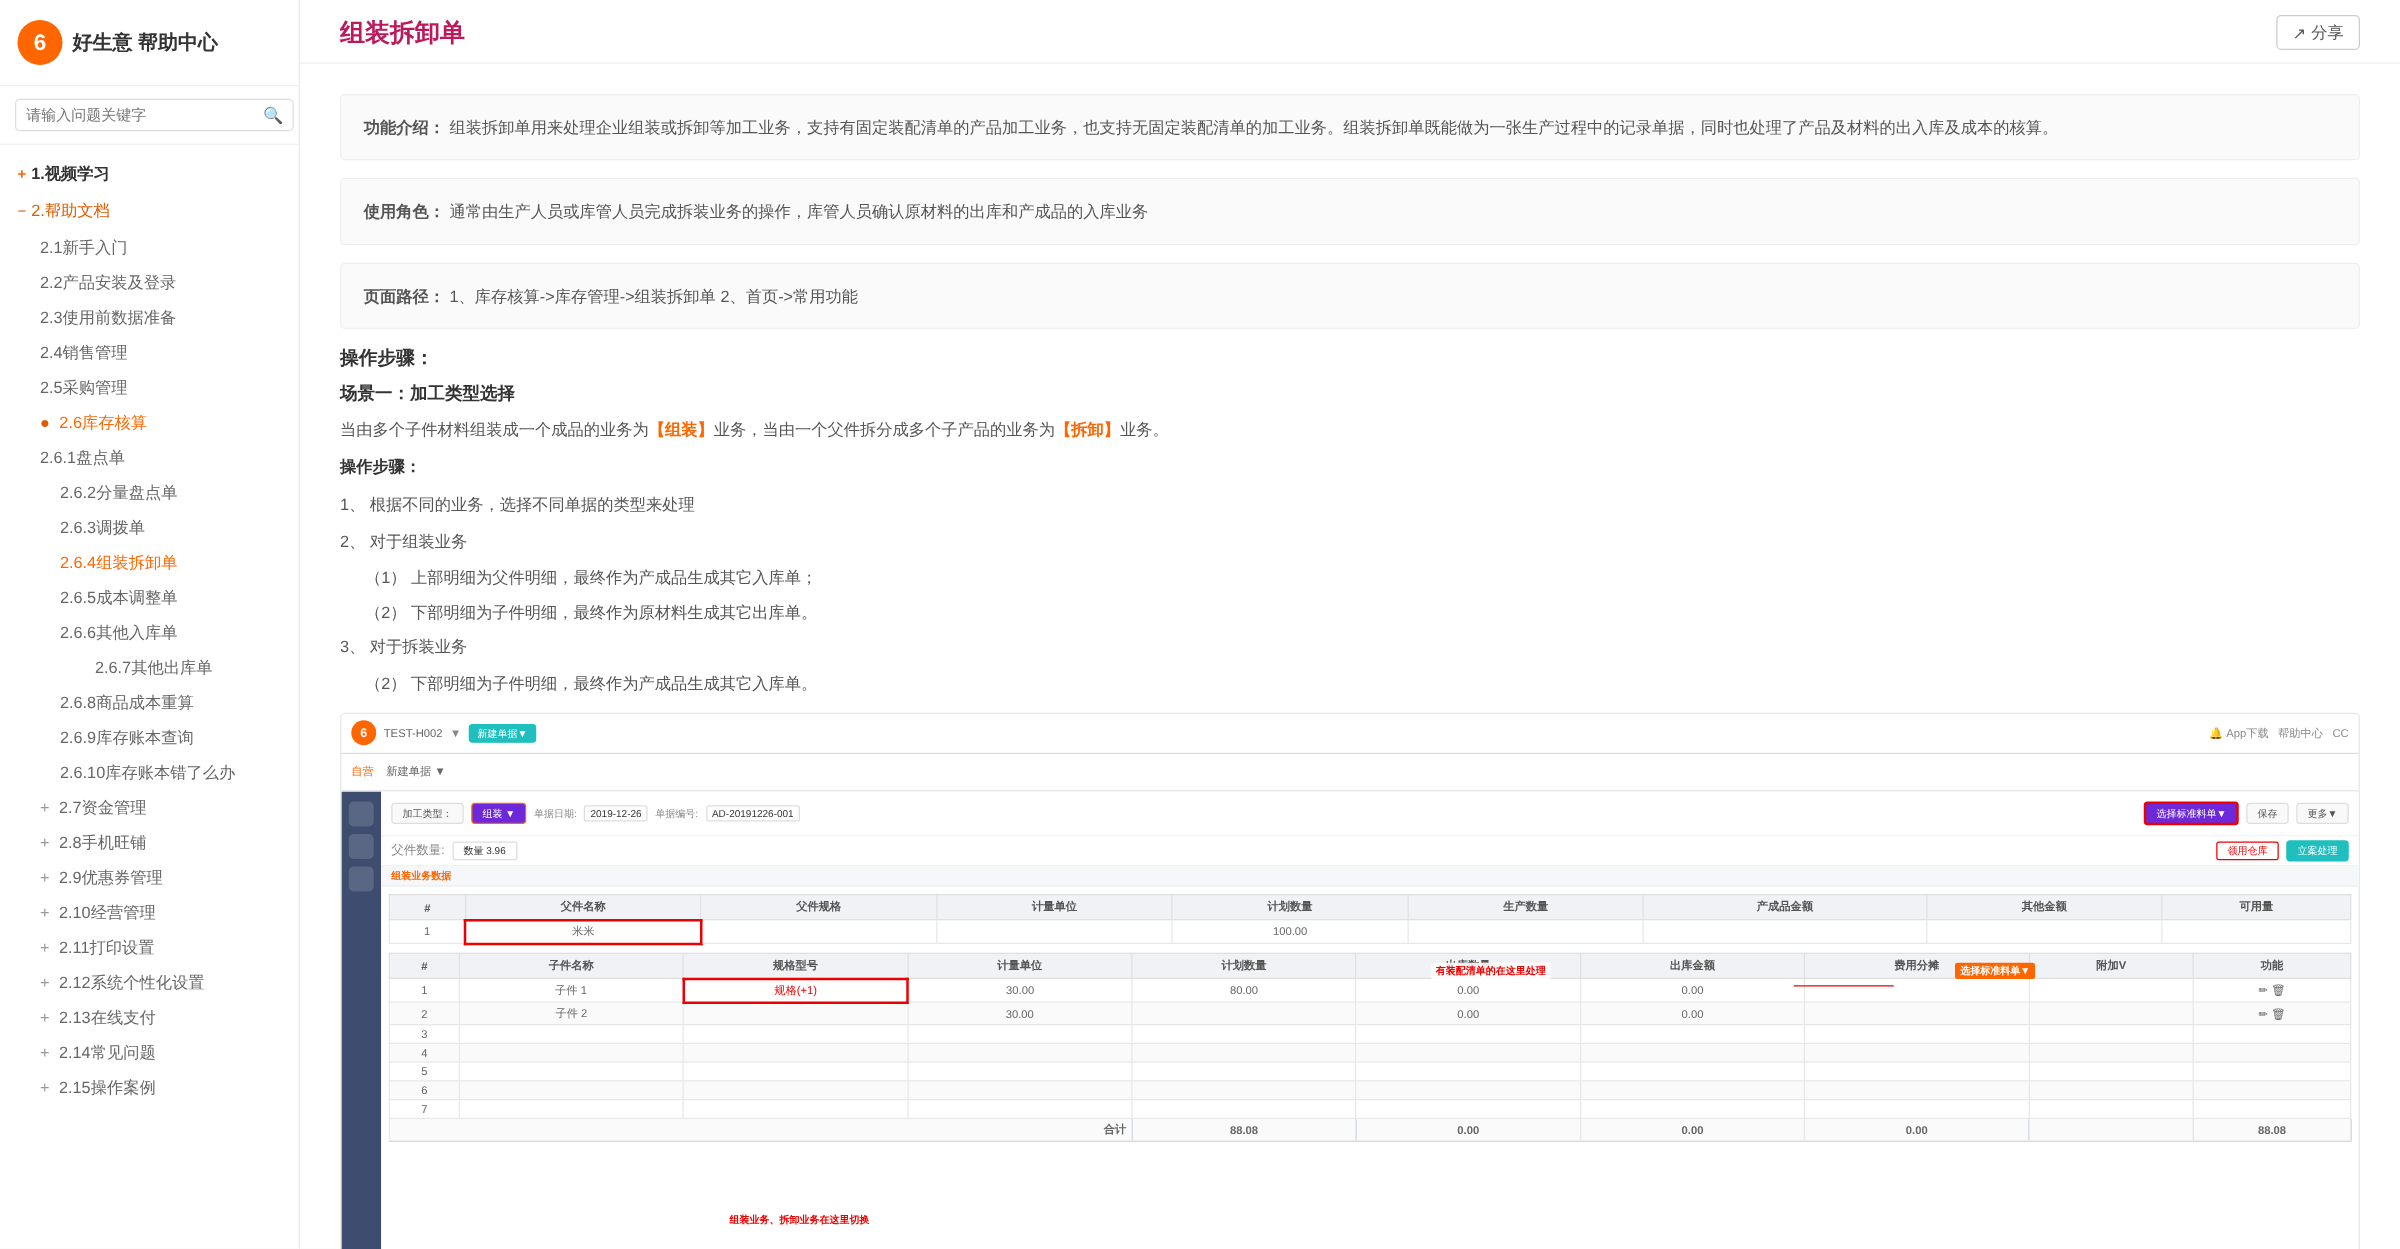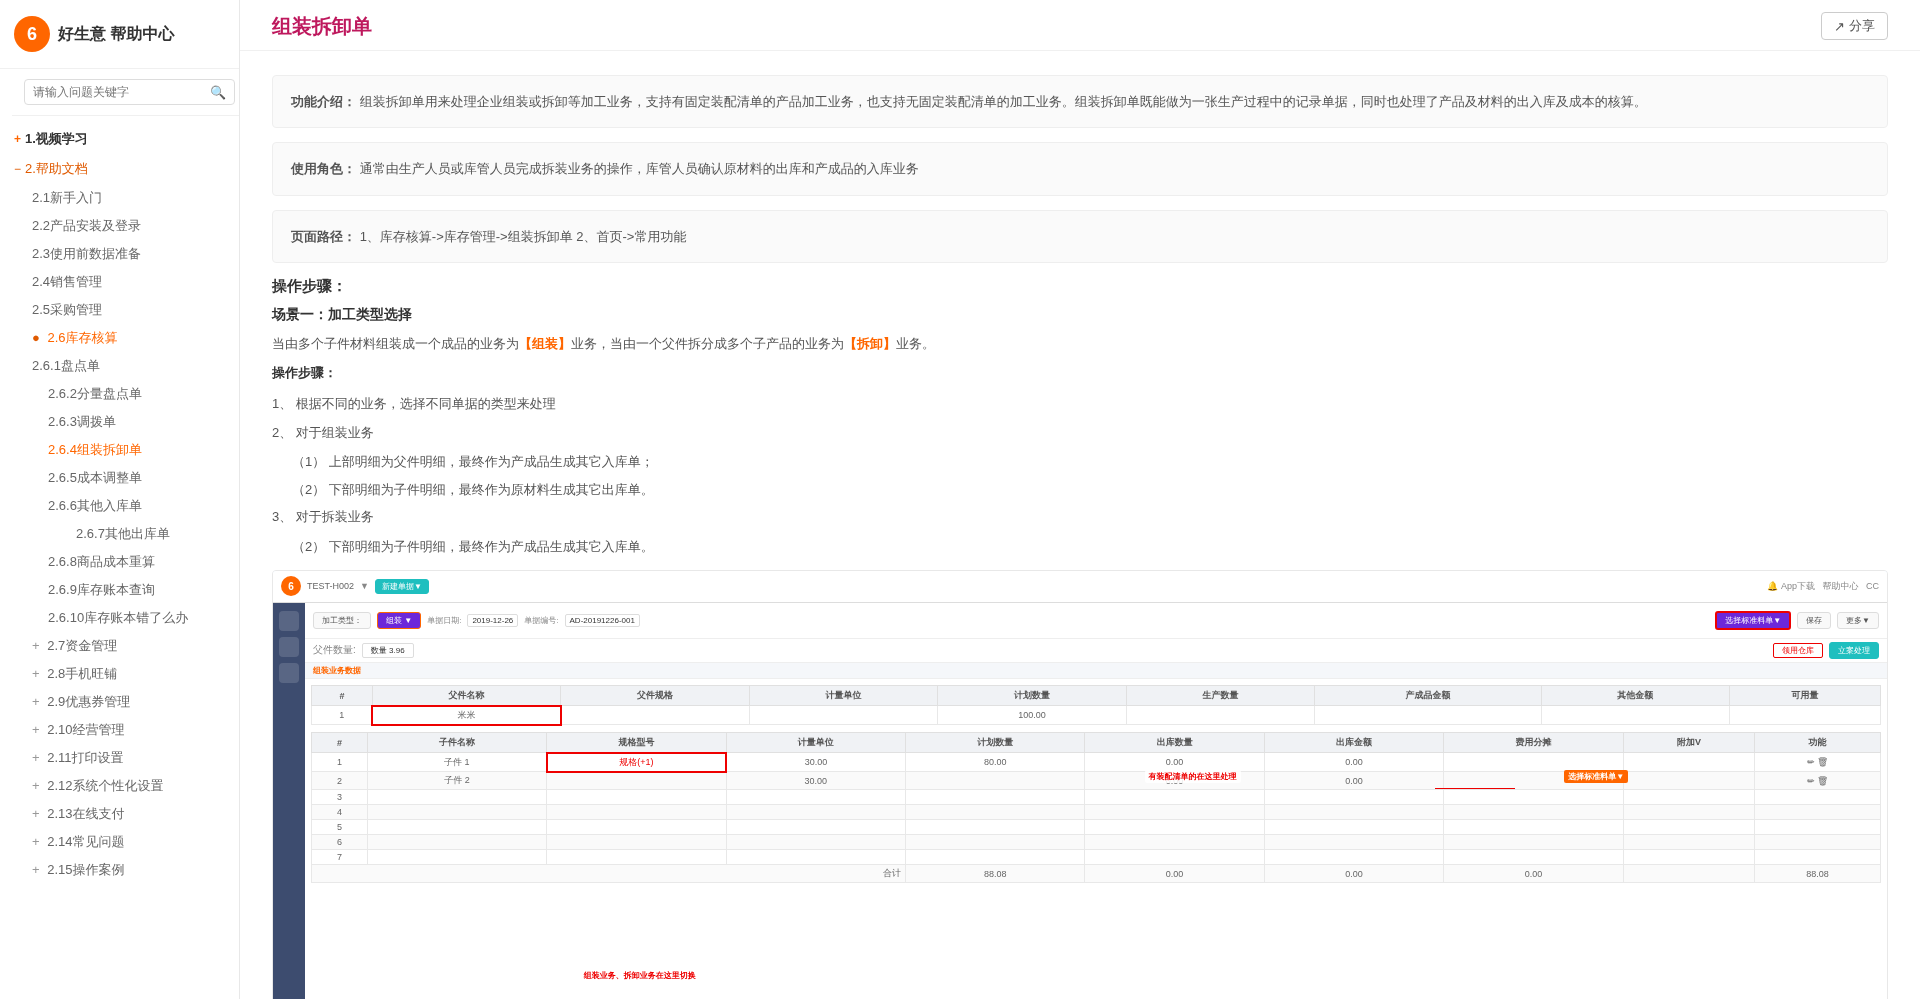--- a/index.html
+++ b/index.html
@@ -39,21 +39,20 @@
     .logo-text {
       font-size: 16px;
       font-weight: bold;
       color: #333;
     }
     .search-box {
       padding: 10px 12px;
       border-bottom: 1px solid #f0f0f0;
       display: flex;
       align-items: center;
-      margin-left: 12px;
     }
     .search-box input {
       flex: 1;
       border: 1px solid #ddd;
       border-radius: 4px;
       padding: 5px 8px;
       font-size: 12px;
       color: #999;
       outline: none;
     }
@@ -506,20 +505,24 @@
             <div class="mock-topbar-left">
               <div class="mock-logo-small">6</div>
               <span style="font-size:9px;color:#666;">TEST-H002</span>
               <span style="font-size:9px;color:#888;">▼</span>
               <span class="mock-btn mock-btn-teal" style="font-size:8px;padding:1px 6px;">新建单据▼</span>
             </div>
             <div style="flex:1"></div>
             <span style="font-size:9px;color:#888;">🔔 App下载 &nbsp; 帮助中心 &nbsp; CC</span>
           </div>
 
+          <div class="mock-menubar">
+            <span style="color:#f60;font-size:9px;">自营</span>
+            <span style="font-size:9px;">新建单据 ▼</span>
+          </div>
 
           <div class="mock-content">
 
             <div class="mock-sidebar-mini">
               <div class="mock-sidebar-dot"></div>
               <div class="mock-sidebar-dot"></div>
               <div class="mock-sidebar-dot"></div>
             </div>
 
             <div class="mock-main-area">
@@ -676,21 +679,21 @@
                       <td></td>
                       <td></td>
                       <td></td>
                       <td></td>
                       <td></td>
                       <td></td>
                       <td></td>
                       <td></td>
                     </tr>
 
-                    <tr style="background:#0c4a6e;font-weight:normal;">
+                    <tr style="background:#0c4a6e;font-weight:bold;">
                       <td colspan="4" style="text-align:right;">合计</td>
                       <td>88.08</td>
                       <td>0.00</td>
                       <td>0.00</td>
                       <td>0.00</td>
                       <td></td>
                       <td>88.08</td>
                     </tr>
                   </tbody>
                 </table>

